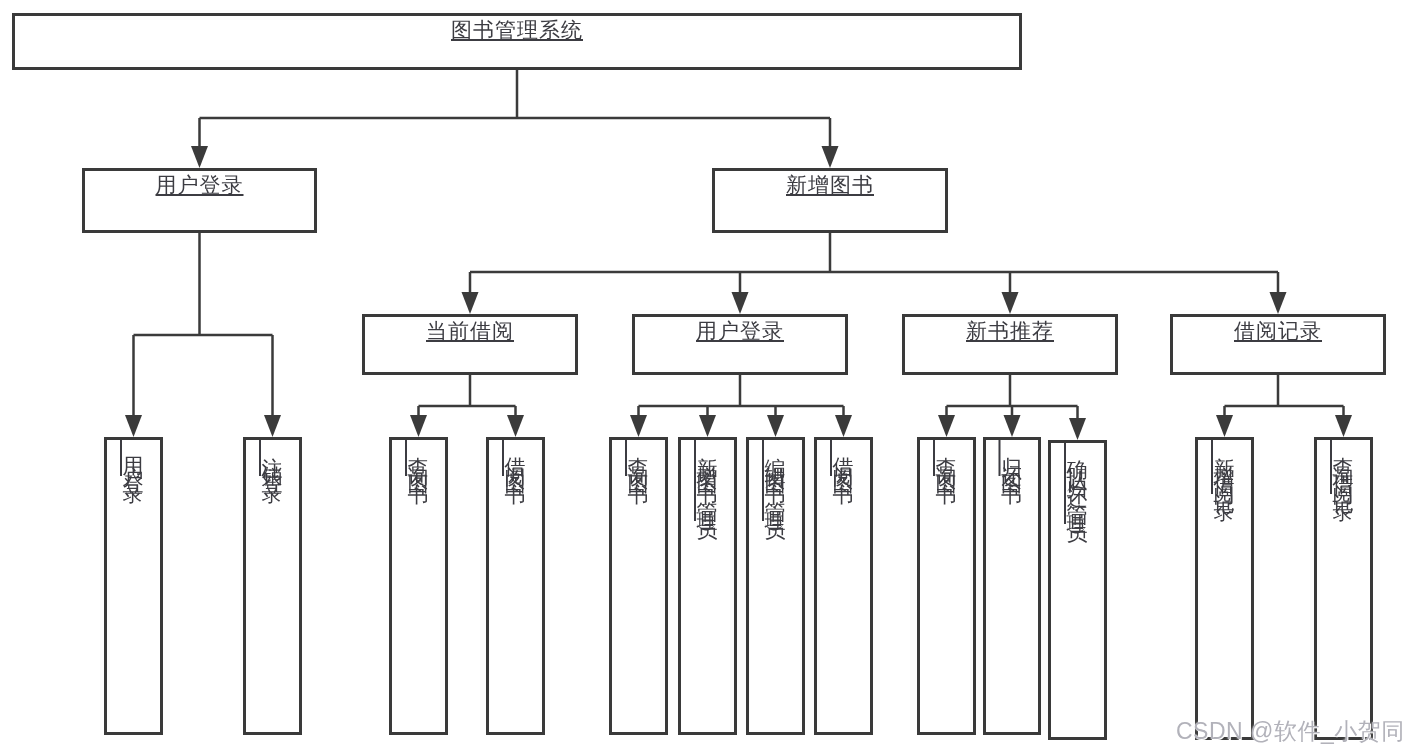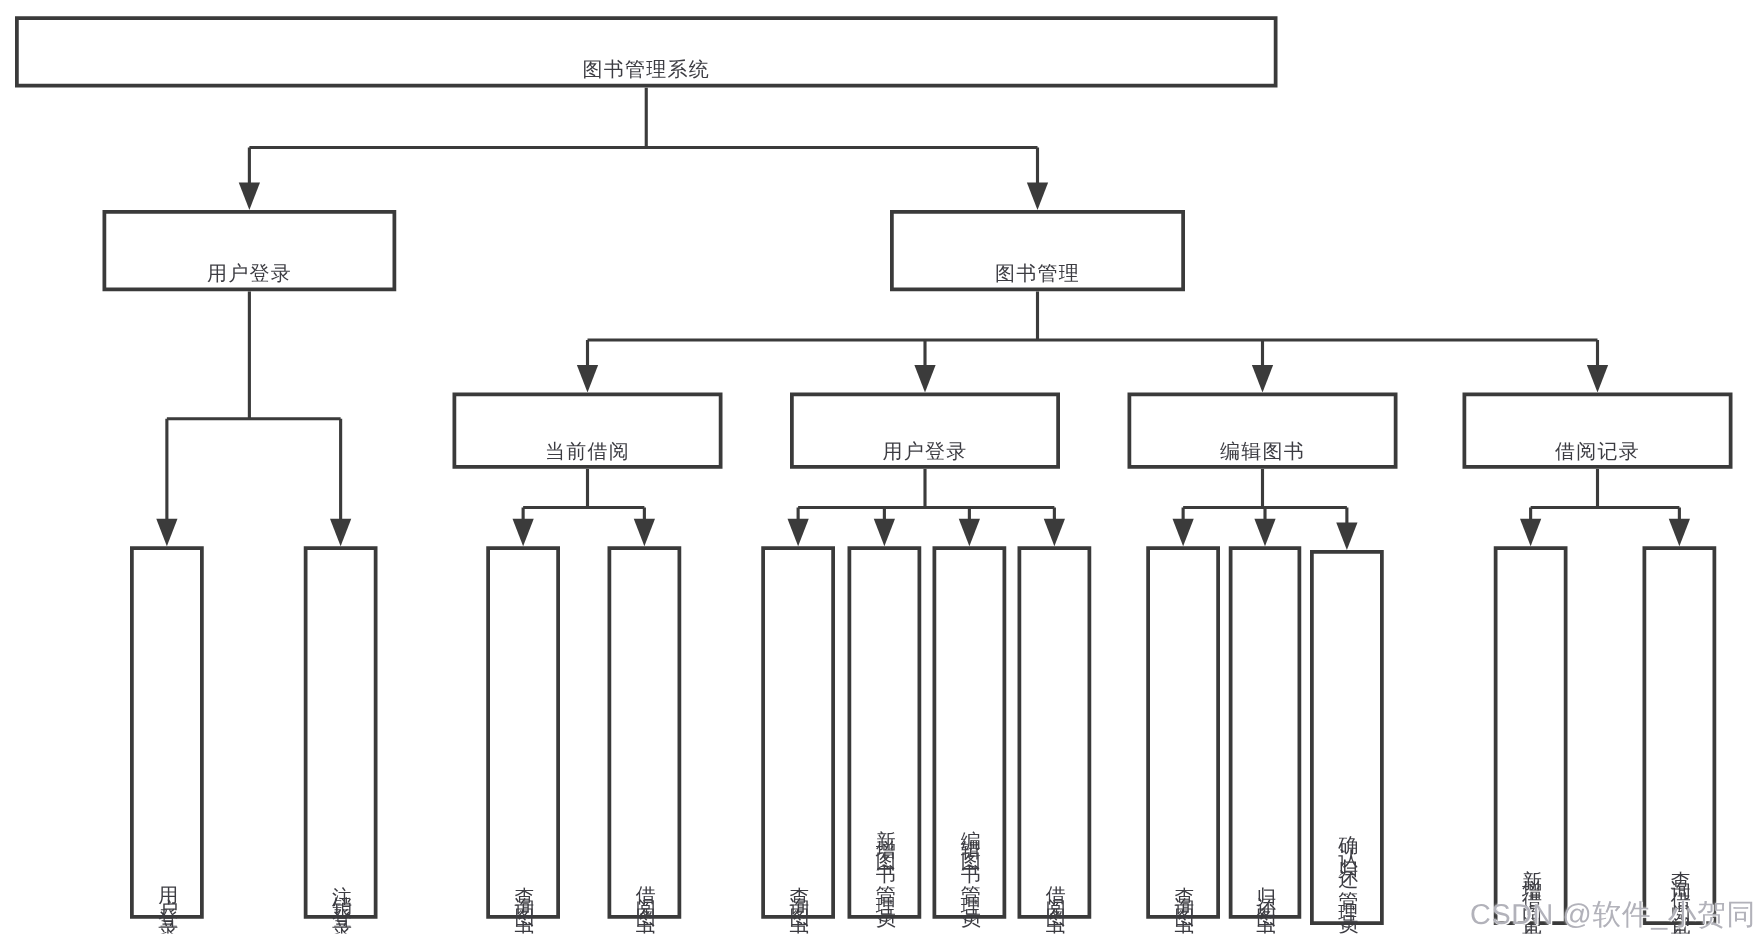--- a/index.html
+++ b/index.html
@@ -26,26 +26,27 @@
     width: 1405px; height: 747px;
     pointer-events: none;
   }
   .edges path { stroke: var(--line); stroke-width: 2.5; fill: none; }
   .edges polygon { fill: var(--line); stroke: none; }
   .box {
     position: absolute;
     background: var(--bg);
     border: 3px solid var(--border);
     display: flex;
-    align-items: flex-end;
+    align-items: flex-start;
     justify-content: center;
     text-align: center;
-    font-size: 16px;
+    font-size: 21px;
     letter-spacing: 1px;
     z-index: 2;
+    text-decoration: underline;
   }
   .box.v span {
     writing-mode: vertical-rl;
     text-orientation: mixed;
     letter-spacing: 9px;
     line-height: 1;
   }
   .watermark {
     position: absolute;
     left: 1176px;
@@ -108,31 +109,31 @@
   </svg>
 
   <div class="box" style="left:12px;top:13px;width:1010px;height:57px">
     <span>图书管理系统</span>
   </div>
 
   <div class="box" style="left:82px;top:168px;width:235px;height:65px">
     <span>用户登录</span>
   </div>
   <div class="box" style="left:712px;top:168px;width:236px;height:65px">
-    <span>图书管理</span>
+    <span>新增图书</span>
   </div>
 
   <div class="box" style="left:362px;top:314px;width:216px;height:61px">
     <span>当前借阅</span>
   </div>
   <div class="box" style="left:632px;top:314px;width:216px;height:61px">
     <span>用户登录</span>
   </div>
   <div class="box" style="left:902px;top:314px;width:216px;height:61px">
-    <span>编辑图书</span>
+    <span>新书推荐</span>
   </div>
   <div class="box" style="left:1170px;top:314px;width:216px;height:61px">
     <span>借阅记录</span>
   </div>
 
   <div class="box v" style="left:104px;top:437px;width:59px;height:298px">
     <span>用户登录</span>
   </div>
   <div class="box v" style="left:243px;top:437px;width:59px;height:298px">
     <span>注销登录</span>

